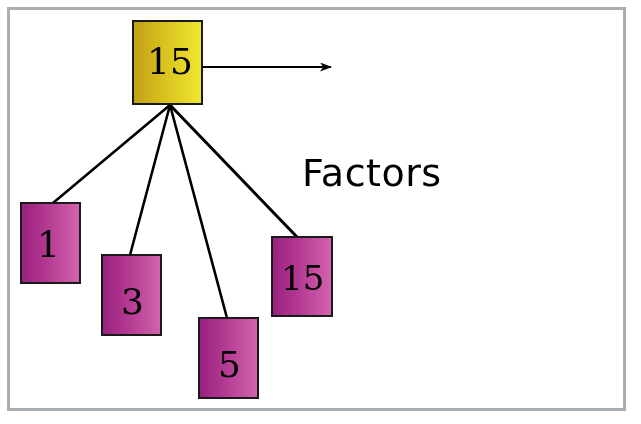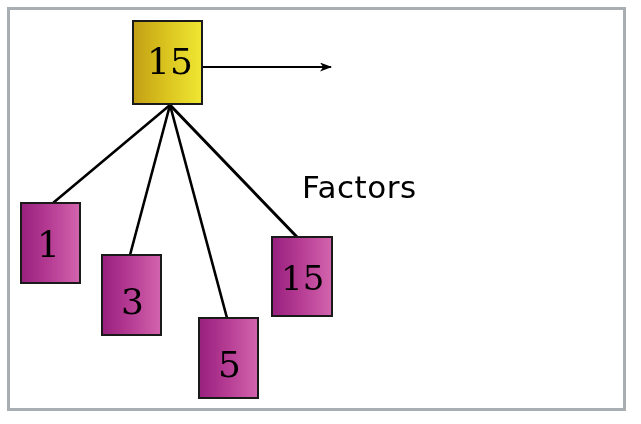--- a/index.html
+++ b/index.html
@@ -88,22 +88,22 @@
     white-space: nowrap;
     line-height: 1;
   }
   .label-composite {
     left: 336px;
     top: 47px;
     font-size: 31px;
   }
   .label-factors {
     left: 302px;
-    top: 172px;
-    font-size: 31px;
+    top: 154px;
+    font-size: 38px;
   }
 </style>
 </head>
 <body>
 
 <div id="canvas">
 
   <div class="frame"></div>
 
   <svg id="lines" viewBox="0 0 641 424" xmlns="http://www.w3.org/2000/svg">

